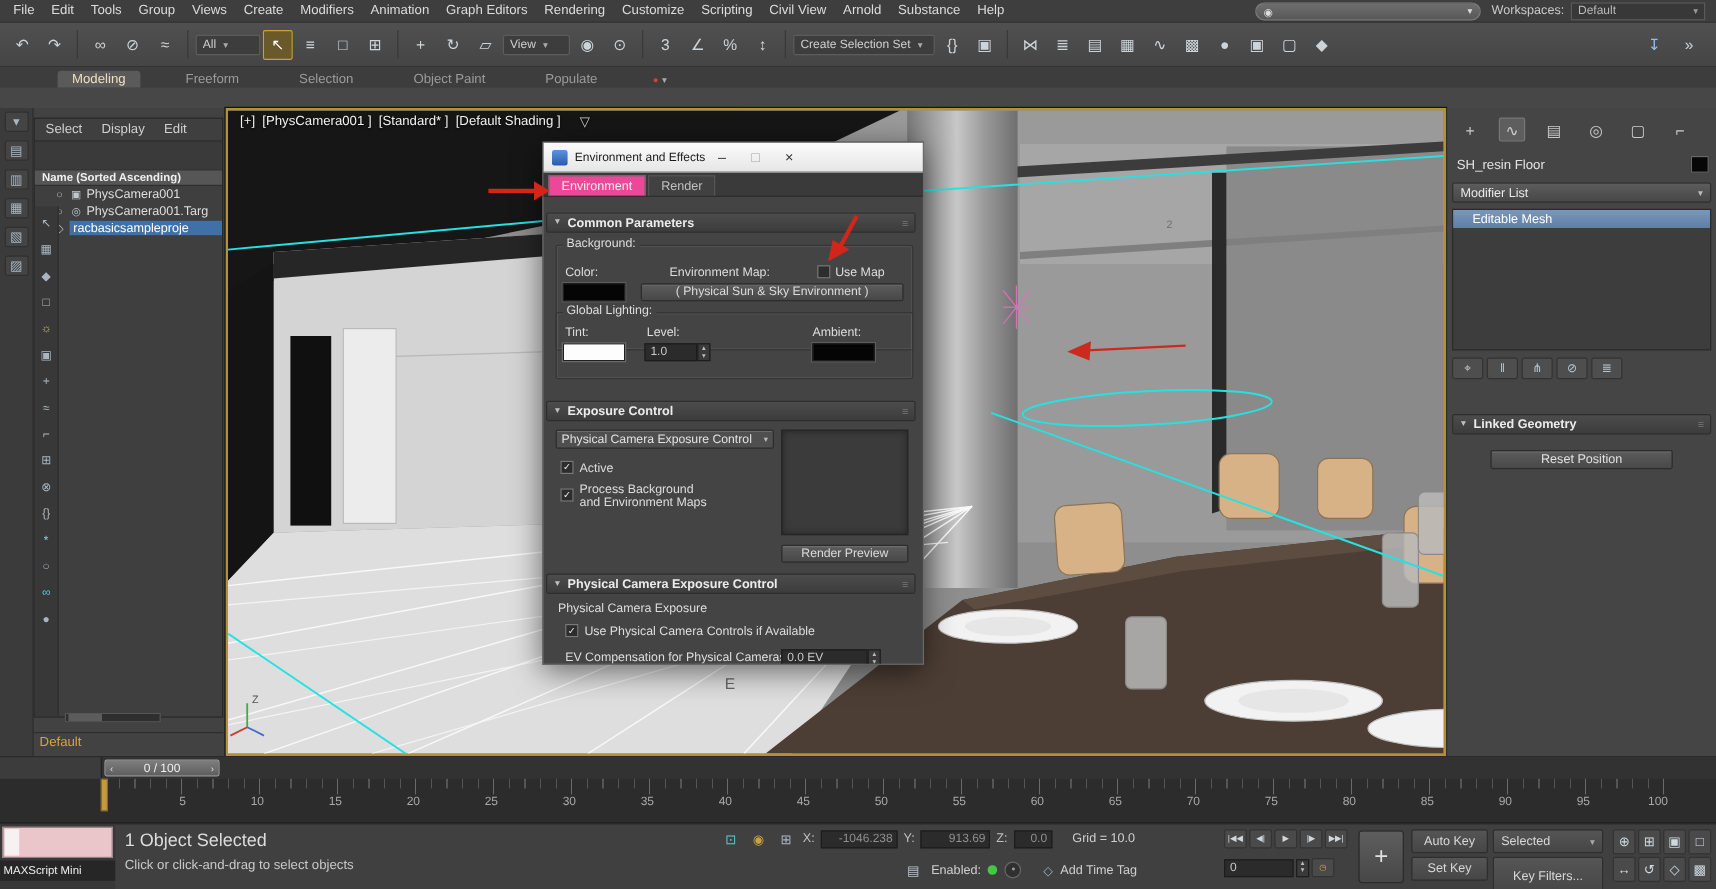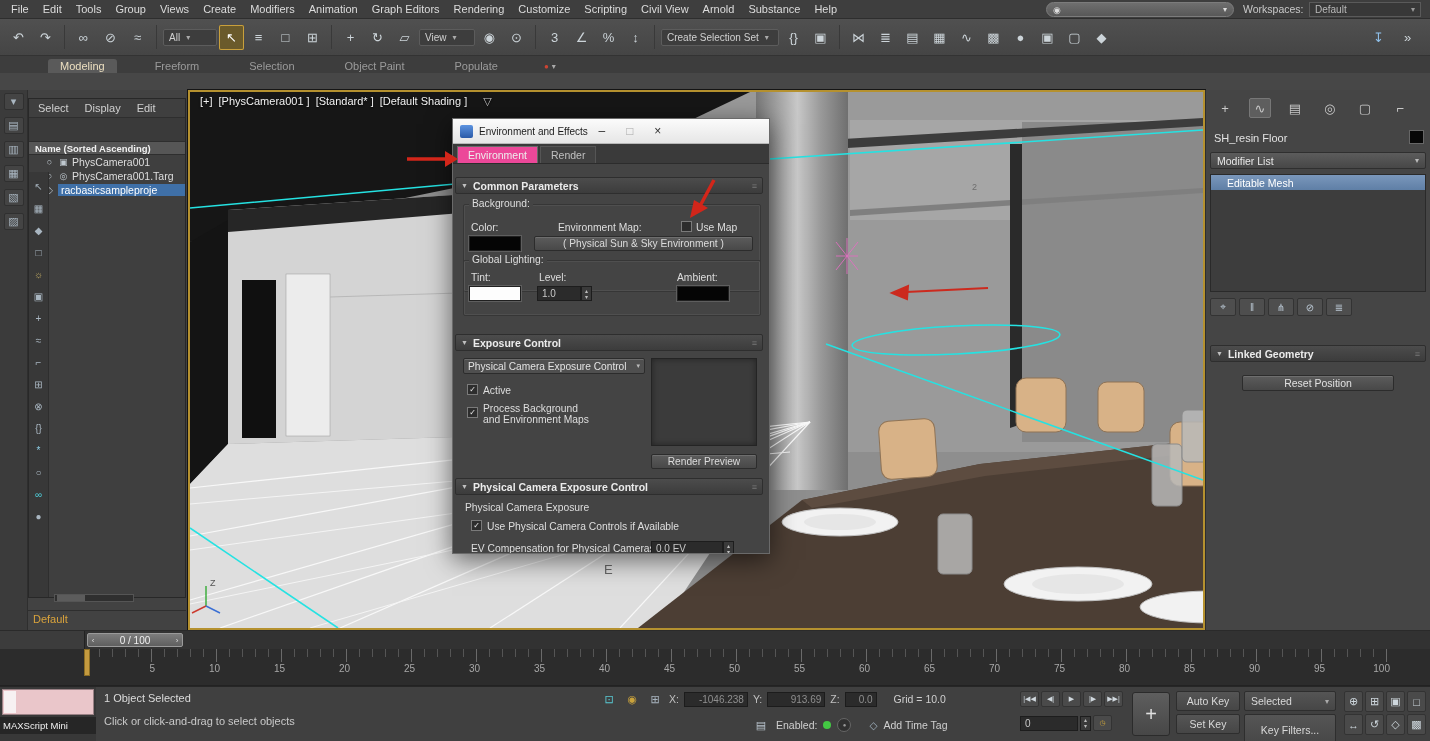--- a/index.html
+++ b/index.html
@@ -106,21 +106,21 @@
 .ticks5{position:absolute;left:86px;top:0;width:1301px;height:13px;background:repeating-linear-gradient(to right,#6a6a6a 0,#6a6a6a 1px,transparent 1px,transparent 65px)}
 .rlabels{position:absolute;left:86px;top:14px;display:flex}
 .rlabel{width:65px;text-align:right;font-size:10px;color:#a8a8a8;transform:translateX(4px)}
 .fmarker{position:absolute;left:84px;top:0;width:6px;height:27px;background:#c49a3f;border:1px solid #8a6c24}
 
 .status{position:absolute;left:0;top:686px;width:1430px;height:55px;background:#404040;border-top:1px solid #262626}
 .ms{position:absolute;left:0;top:0;width:96px;height:55px;background:#383838}
 .ms-pink{position:absolute;left:2px;top:2px;width:92px;height:26px;background:#eac6ca;border:1px solid #9a8185}
 .ms-white{position:absolute;left:1px;top:1px;width:12px;height:22px;background:#f7f1f2}
 .ms-label{position:absolute;left:0;top:30px;width:96px;height:17px;background:#262626;color:#f0f0f0;font-family:Liberation Sans, sans-serif;font-size:9.5px;display:flex;align-items:center;padding-left:3px}
-.prompt1{position:absolute;left:104px;top:5px;font-size:11px;color:#dcdcdc}
+.prompt1{position:absolute;left:104px;top:5px;font-size:15px;color:#dcdcdc}
 .prompt2{position:absolute;left:104px;top:28px;font-size:11px;color:#c9c9c9}
 .coords{position:absolute;left:600px;top:4px;display:flex;align-items:center;gap:5px;font-size:10.5px;color:#c0c0c0}
 .coords .sfld{width:64px;height:15px;background:#2b2b2b;border:1px solid #1c1c1c;color:#8f8f8f;font-size:10px;display:flex;align-items:center;justify-content:flex-end;padding-right:3px}
 .sic{width:18px;height:16px;display:flex;align-items:center;justify-content:center;font-size:11px}
 .row2{position:absolute;left:752px;top:30px;display:flex;align-items:center;gap:6px;font-size:10.5px;color:#cfcfcf}
 .gdot{width:8px;height:8px;border-radius:50%;background:#43c843}
 .lockcirc{width:14px;height:14px;border-radius:50%;background:#303030;border:1px solid #666;display:flex;align-items:center;justify-content:center;font-size:6px;color:#999}
 .playback{position:absolute;left:1020px;top:4px;display:flex;gap:2px}
 .pb{width:19px;height:16px;background:#4a4a4a;border:1px solid #333;border-radius:2px;color:#d0d8de;font-size:7px;display:flex;align-items:center;justify-content:center;white-space:nowrap}
 .framerow{position:absolute;left:1020px;top:28px;display:flex;align-items:center;gap:2px}

